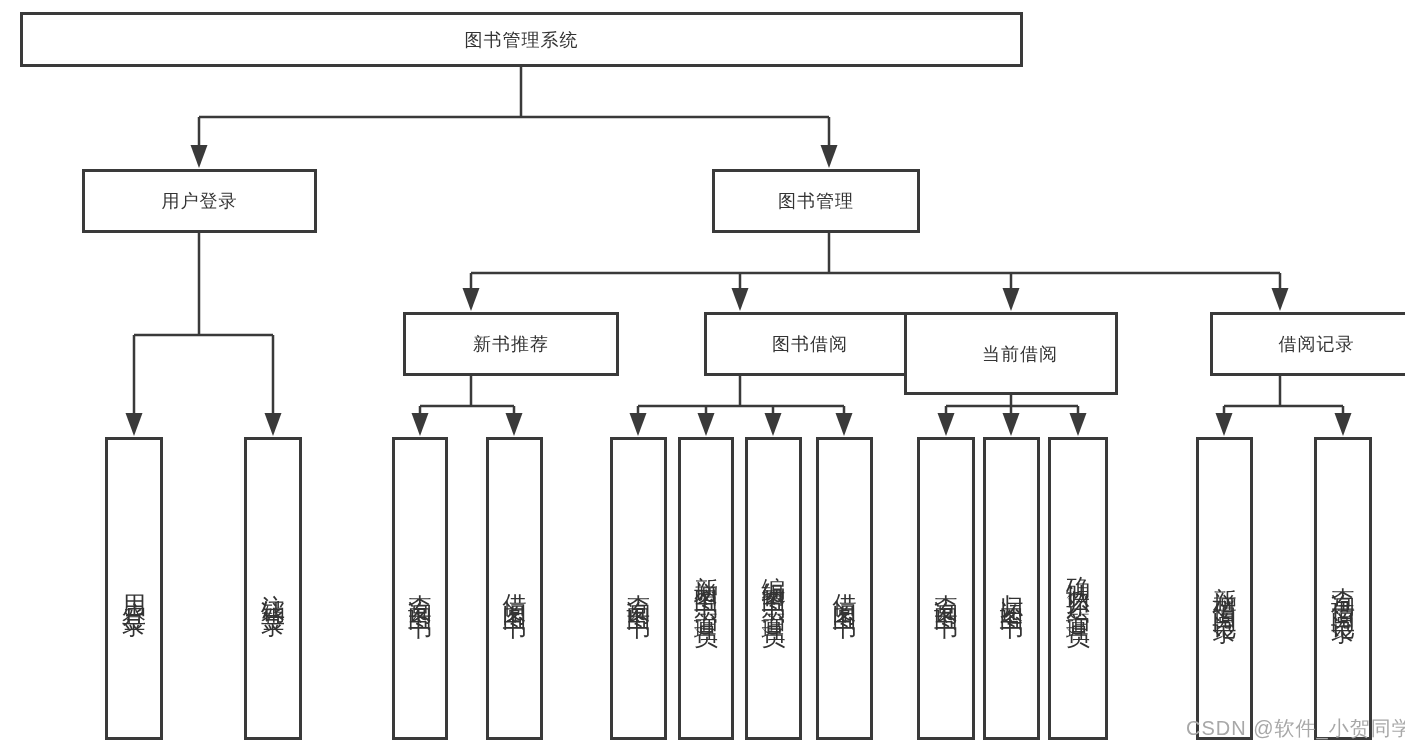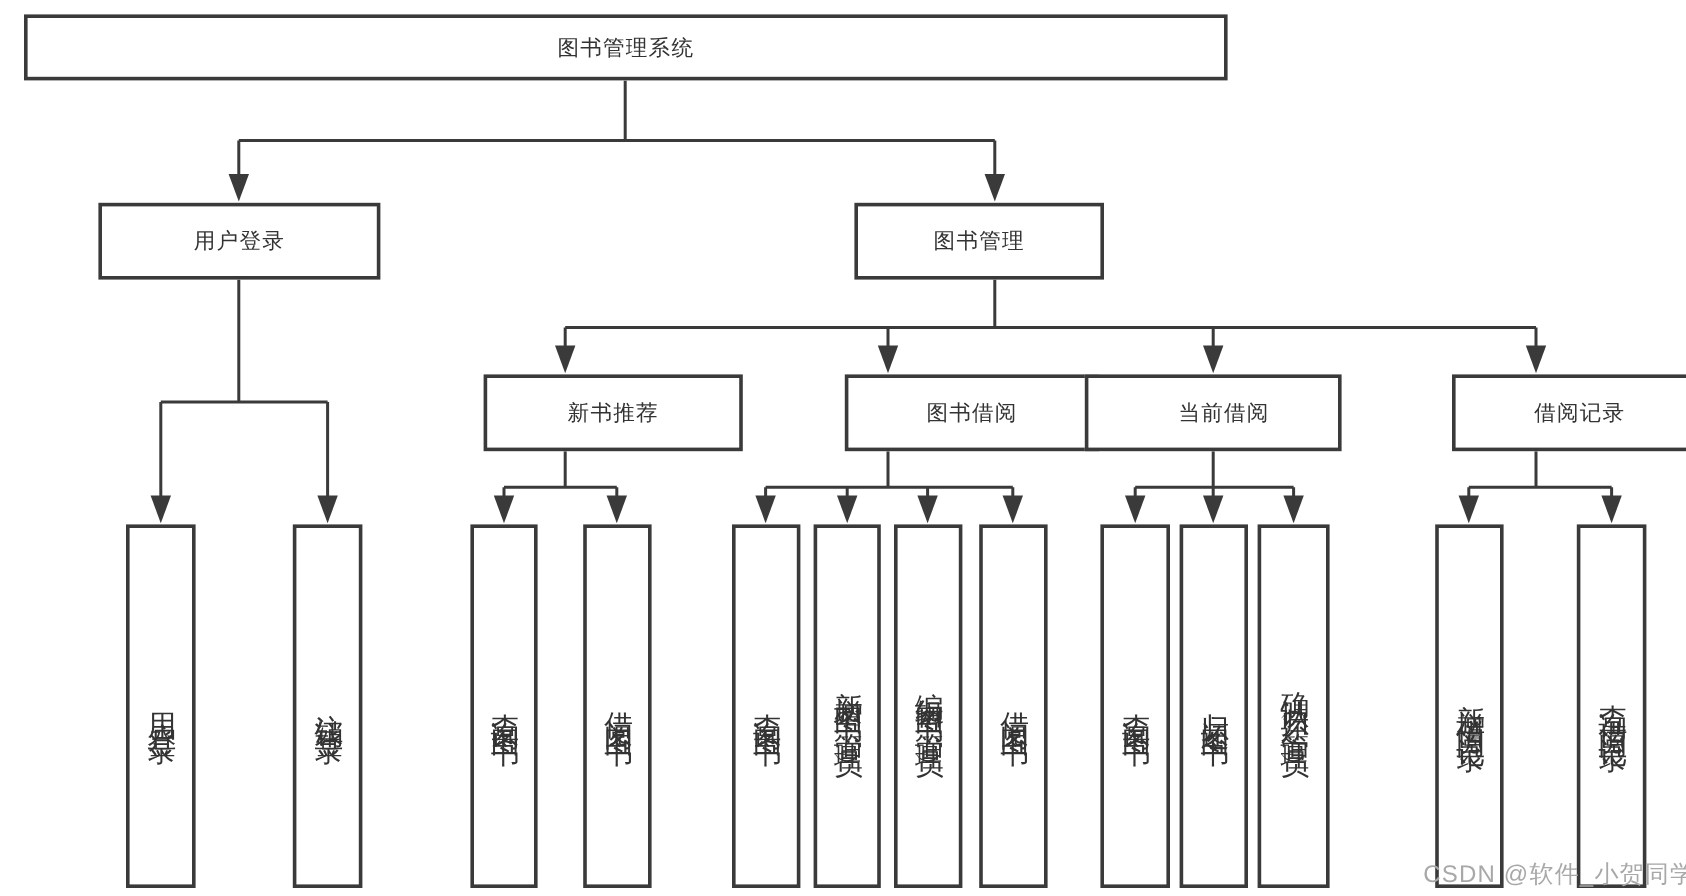--- a/index.html
+++ b/index.html
@@ -87,21 +87,21 @@
     </g>
   </svg>
 
   <div class="box hbox" style="left:20px; top:12px; width:1003px; height:55px;">图书管理系统</div>
 
   <div class="box hbox" style="left:82px; top:169px; width:235px; height:64px;">用户登录</div>
   <div class="box hbox" style="left:712px; top:169px; width:208px; height:64px;">图书管理</div>
 
   <div class="box hbox" style="left:363px; top:312px; width:216px; height:64px;margin-left:40px;">新书推荐</div>
   <div class="box hbox" style="left:670px; top:312px; width:212px; height:64px;margin-left:34px;">图书借阅</div>
-  <div class="box hbox" style="left:904px; top:312px; width:214px; height:64px;padding-left:18px;">当前借阅</div>
+  <div class="box hbox" style="left:904px; top:312px; width:214px; height:83px;padding-left:18px;">当前借阅</div>
   <div class="box hbox" style="left:1174px; top:312px; width:213px; height:64px;margin-left:36px;">借阅记录</div>
 
   <div class="box vbox" style="left:105px; top:437px; width:58px; height:303px;">用户登录</div>
   <div class="box vbox" style="left:244px; top:437px; width:58px; height:303px;">注销登录</div>
 
   <div class="box vbox" style="left:392px; top:437px; width:56px; height:303px;">查询图书</div>
   <div class="box vbox" style="left:486px; top:437px; width:57px; height:303px;">借阅图书</div>
 
   <div class="box vbox" style="left:610px; top:437px; width:57px; height:303px;">查询图书</div>
   <div class="box vbox" style="left:678px; top:437px; width:56px; height:303px;">新增图书（管理员）</div>

